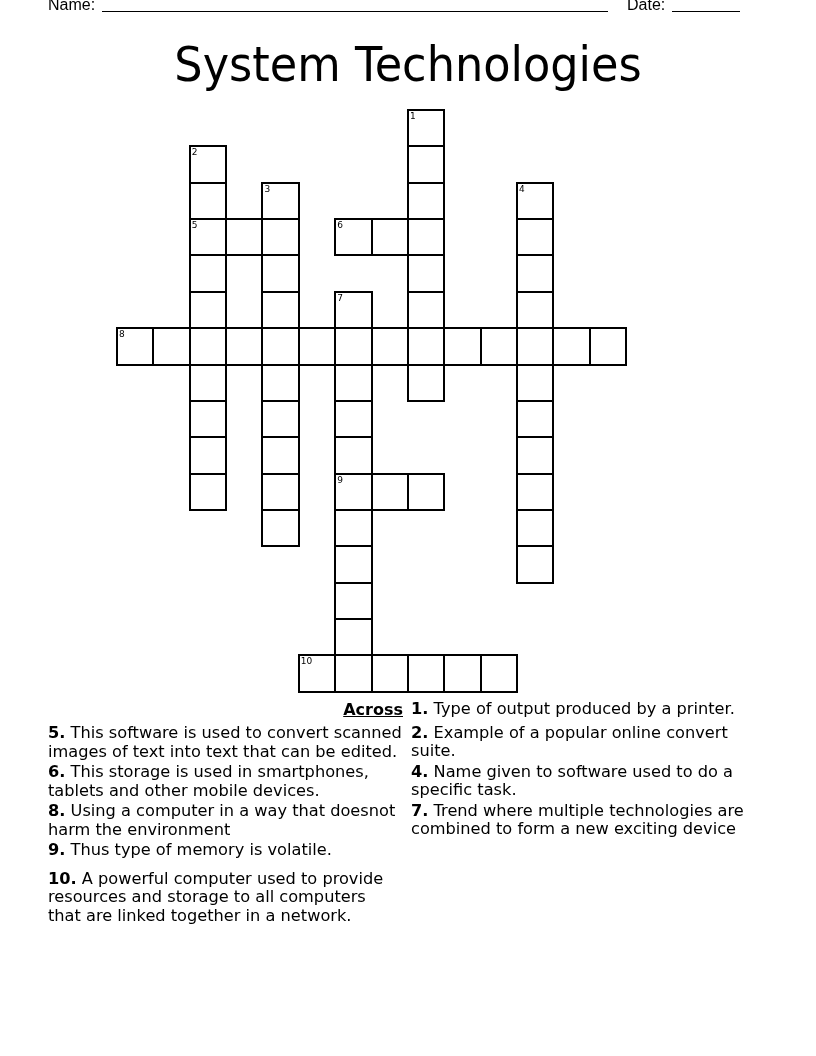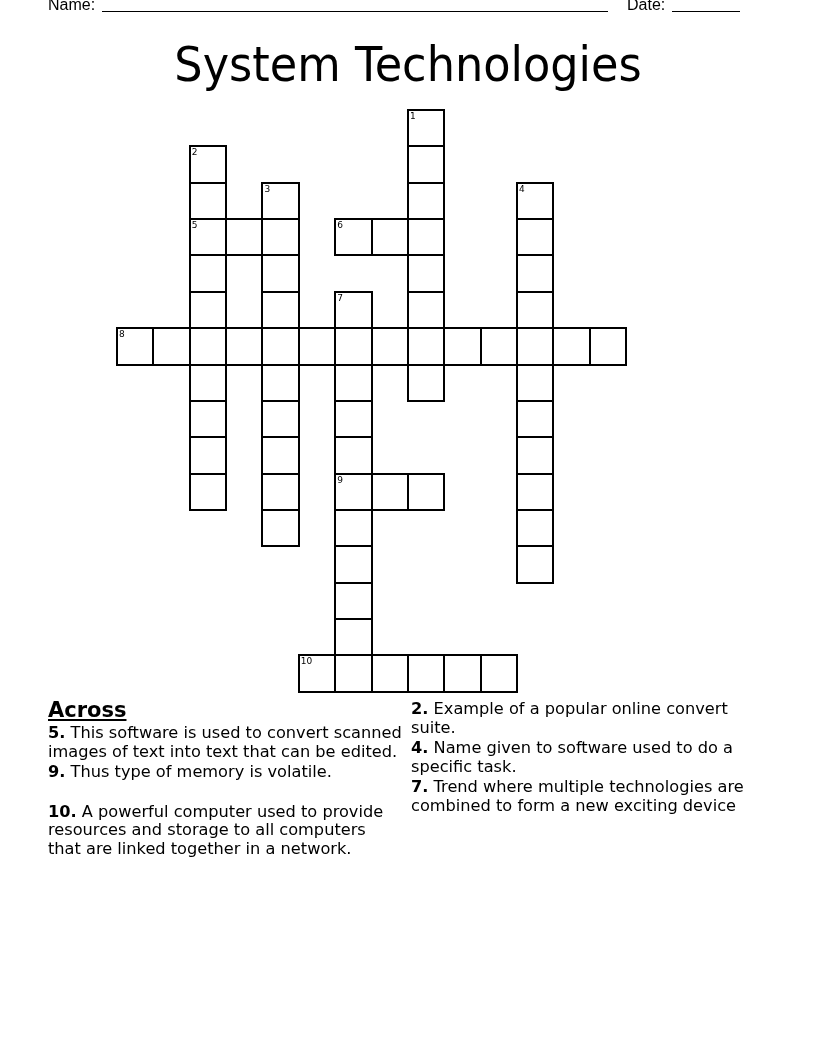--- a/index.html
+++ b/index.html
@@ -24,22 +24,23 @@
     position: absolute; top: 0px; left: 1px; font-family: "DejaVu Sans", sans-serif;
     font-size: 9px; line-height: 10px;
   }
   .clues {
     position: absolute; top: 700px; font-family: "DejaVu Sans", sans-serif; font-size: 16.2px;
     line-height: 18.5px;
   }
   .clues.across { left: 48px; width: 355px; }
   .clues.down { left: 411px; width: 355px; }
   .clues h3 {
-    margin: 0 0 4px 0; font-size: 21px; font-weight: bold; text-decoration: underline;
+    margin: 0 0 4px 0; font-size: 16px; font-weight: bold; text-decoration: underline;
     line-height: 20px;
+    text-align: right;
   }
   .clue { margin: 0 0 2px 0; }
   .clue .n { font-weight: bold; }
 </style>
 </head>
 <body>
 
 <div class="header-line">
   <span class="lbl" style="left:0px;">Name:</span>
   <span class="blank" style="left:54px; width:506px;"></span>
@@ -137,21 +138,24 @@
     </div>
     <div class="cell" style="left: 370.52px; top: 654.4px;"></div>
     <div class="cell" style="left: 406.88px; top: 654.4px;"></div>
     <div class="cell" style="left: 443.24px; top: 654.4px;"></div>
     <div class="cell" style="left: 479.6px; top: 654.4px;"></div>
   </div>
 
 <div class="clues across">
   <h3>Across</h3>
   <div class="clue"><span class="n">5.</span> <span>This software is used to convert scanned images of text into text that can be edited.</span></div>
-  <div class="clue" style="margin-bottom:21px;"><span class="n">9.</span> <span>Thus type of memory is volatile.</span></div>
+  <div class="clue"><span class="n">6.</span> <span>This storage is used in smartphones, tablets and other mobile devices.</span></div>
+  <div class="clue"><span class="n">8.</span> <span>Using a computer in a way that doesnot harm the environment</span></div>
+  <div class="clue" style="margin-bottom:10px;"><span class="n">9.</span> <span>Thus type of memory is volatile.</span></div>
   <div class="clue"><span class="n">10.</span> <span>A powerful computer used to provide resources and storage to all computers that are linked together in a network.</span></div>
 </div>
 
 <div class="clues down">
+  <div class="clue" style="margin-bottom:5px;"><span class="n">1.</span> <span>Type of output produced by a printer.</span></div>
   <div class="clue"><span class="n">2.</span> <span>Example of a popular online convert suite.</span></div>
   <div class="clue"><span class="n">4.</span> <span>Name given to software used to do a specific task.</span></div>
   <div class="clue"><span class="n">7.</span> <span>Trend where multiple technologies are combined to form a new exciting device</span></div>
 </div>
 
 </body></html>

